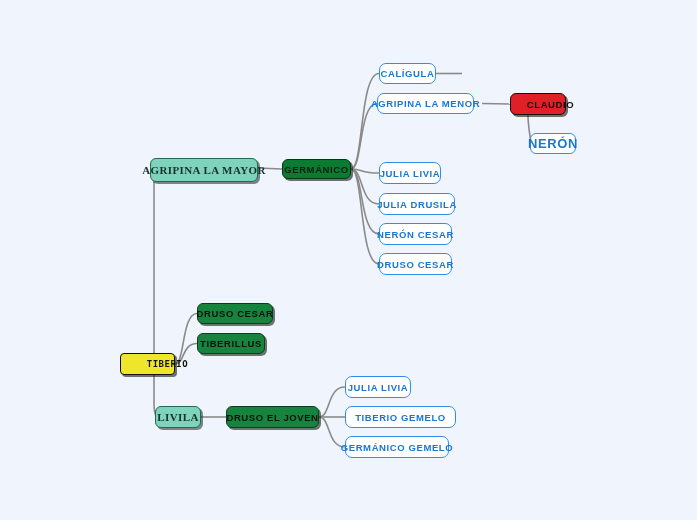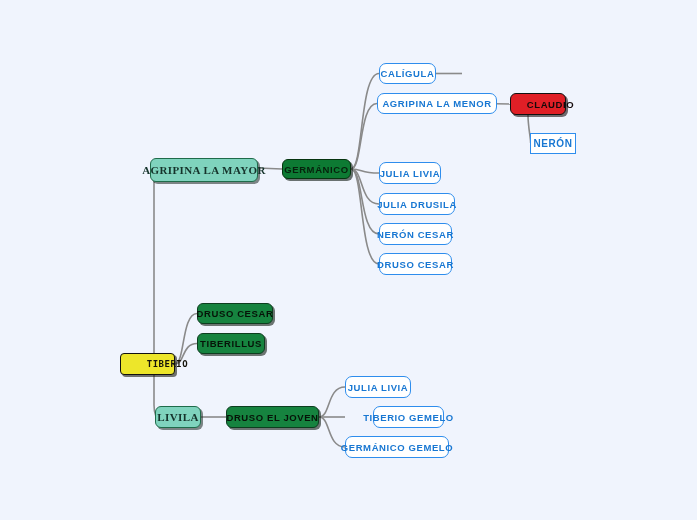--- a/index.html
+++ b/index.html
@@ -83,24 +83,24 @@
     background: #ffffff;
     border: 1.6px solid #2e8ded;
     border-radius: 7px;
     color: #1877d2;
     font-weight: bold;
     font-size: 9.5px;
   }
   .n-blue-round {
     background: #ffffff;
     border: 1.6px solid #2e8ded;
-    border-radius: 0;
+    border-radius: 6px;
     color: #1877d2;
     font-weight: bold;
-    font-size: 10px;
+    font-size: 13px;
   }
   
   .n-yellow {
     background: #ede62a;
     border: 1.5px solid #111111;
     border-radius: 4px;
     color: #16140a;
     font-family: "DejaVu Sans Mono", monospace;
     font-weight: bold;
     font-size: 9px;
@@ -138,21 +138,21 @@
     </div>
     <div class="node n-teal" style="left: 150px; top: 158px; width: 108px; height: 24px;">
       <span>AGRIPINA LA MAYOR</span>
     </div>
     <div class="node n-green-dark" style="left: 282px; top: 159px; width: 69px; height: 20px;">
       <span>GERMÁNICO</span>
     </div>
     <div class="node n-blue" style="left: 379px; top: 63px; width: 57px; height: 21px;">
       <span>CALÍGULA</span>
     </div>
-    <div class="node n-blue" style="left: 377px; top: 93px; width: 120px; height: 21px;">
+    <div class="node n-blue" style="left: 377px; top: 93px; width: 97px; height: 21px;">
       <span>AGRIPINA LA MENOR</span>
     </div>
     <div class="node n-red" style="left: 510px; top: 93px; width: 56px; height: 22px; padding-left: 25px;">
       <span>CLAUDIO</span>
     </div>
     <div class="node n-blue-round" style="left: 530px; top: 133px; width: 46px; height: 21px;">
       <span>NERÓN</span>
     </div>
     <div class="node n-blue" style="left: 379px; top: 162px; width: 62px; height: 22px;">
       <span>JULIA LIVIA</span>
@@ -174,19 +174,19 @@
     </div>
     <div class="node n-teal" style="left: 155px; top: 406px; width: 46px; height: 22px;">
       <span>LIVILA</span>
     </div>
     <div class="node n-green" style="left: 226px; top: 406px; width: 93px; height: 22px;">
       <span>DRUSO EL JOVEN</span>
     </div>
     <div class="node n-blue" style="left: 345px; top: 376px; width: 66px; height: 22px;">
       <span>JULIA LIVIA</span>
     </div>
-    <div class="node n-blue" style="left: 345px; top: 406px; width: 71px; height: 22px; margin-left: 28px;">
+    <div class="node n-blue" style="left: 345px; top: 406px; width: 111px; height: 22px;">
       <span>TIBERIO GEMELO</span>
     </div>
     <div class="node n-blue" style="left: 345px; top: 436px; width: 104px; height: 22px;">
       <span>GERMÁNICO GEMELO</span>
     </div>
   </div>
 
 </body></html>

